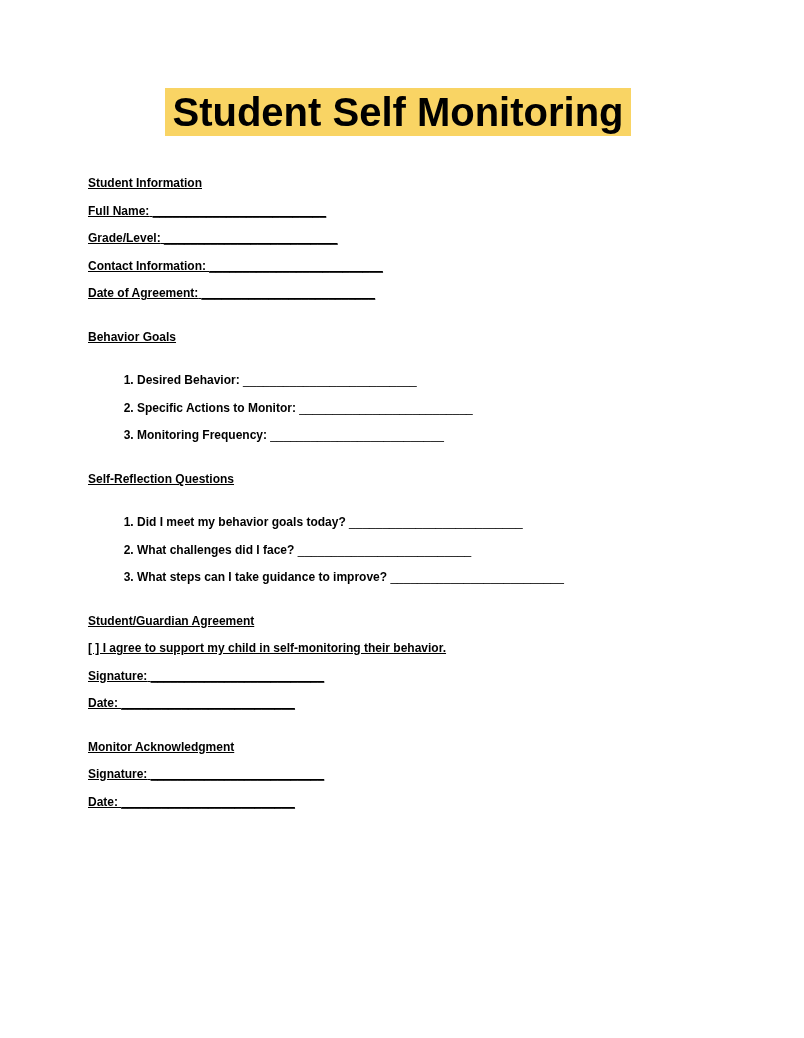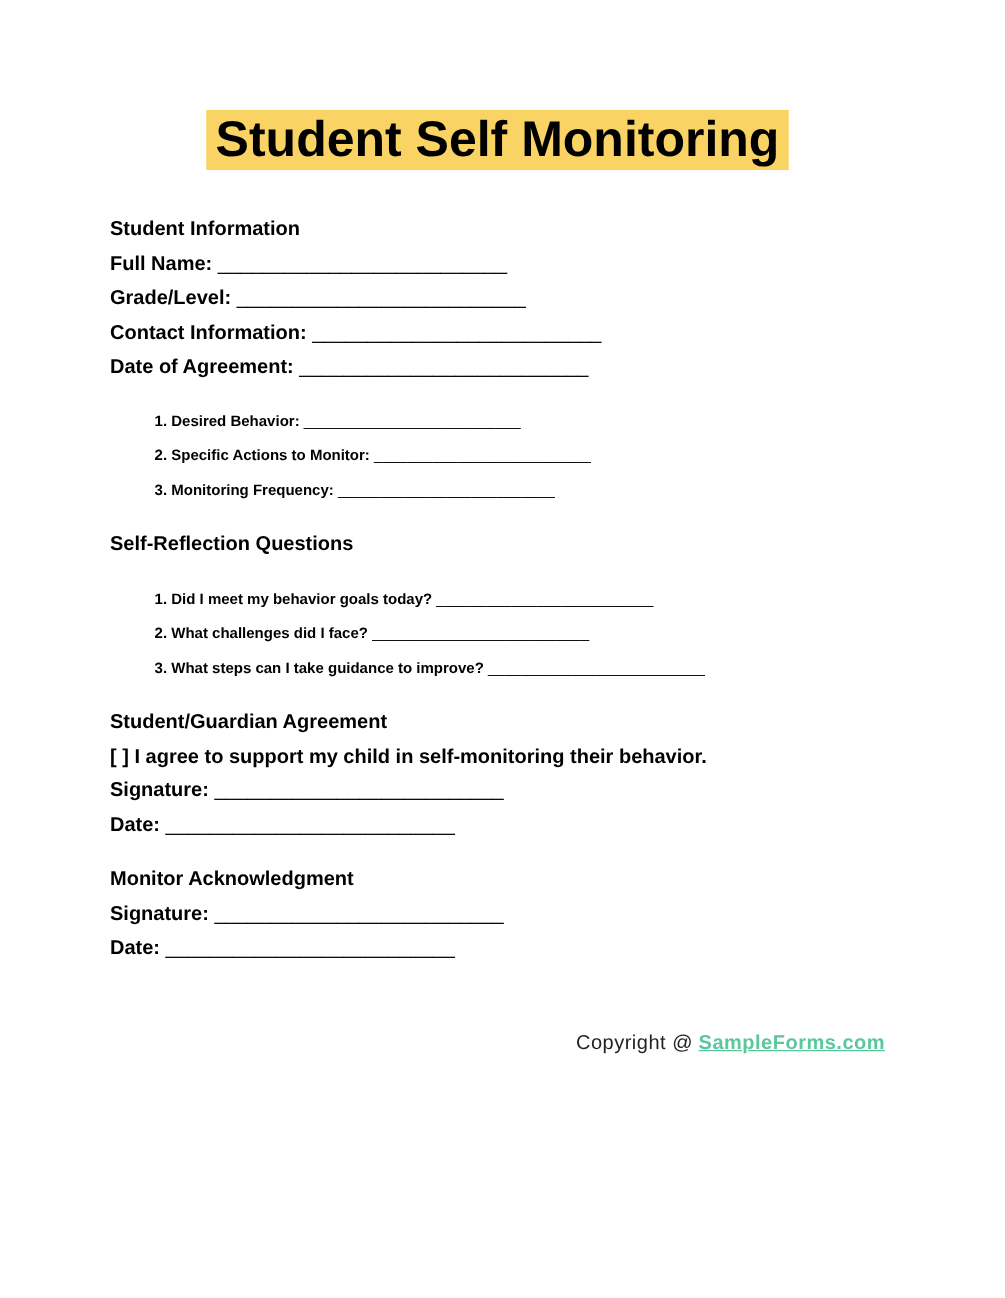--- a/index.html
+++ b/index.html
@@ -29,23 +29,24 @@
     font-size: 40px;
     font-weight: bold;
     line-height: 48px;
     padding: 0 7px;
     white-space: nowrap;
   }
   .sec { margin-top: 16px; }
   .sec.first { margin-top: 34px; }
   .sec p {
     margin: 0;
-    font-size: 16px;
+    font-size: 12px;
     line-height: 27.5px;
     font-weight: bold;
+    text-decoration: underline;
   }
   .line { font-weight: normal; }
   ol.goals {
     margin: 16px 0 0 0;
     padding-left: 49px;
   }
   ol.goals li {
     font-size: 12px;
     line-height: 27.5px;
     font-weight: bold;
@@ -82,20 +83,21 @@
 
   <section class="sec first">
     <p>Student Information</p>
     <p><span>Full Name:</span> <span class="line">__________________________</span></p>
     <p><span>Grade/Level:</span> <span class="line">__________________________</span></p>
     <p><span>Contact Information:</span> <span class="line">__________________________</span></p>
     <p><span>Date of Agreement:</span> <span class="line">__________________________</span></p>
   </section>
 
   <section class="sec">
+    <p>Behavior Goals</p>
     <ol class="goals">
       <li><span>Desired Behavior:</span> <span class="line">__________________________</span></li>
       <li><span>Specific Actions to Monitor:</span> <span class="line">__________________________</span></li>
       <li><span>Monitoring Frequency:</span> <span class="line">__________________________</span></li>
     </ol>
   </section>
 
   <section class="sec">
     <p>Self-Reflection Questions</p>
     <ol class="goals">
@@ -111,18 +113,14 @@
     <p><span>Signature:</span> <span class="line">__________________________</span></p>
     <p><span>Date:</span> <span class="line">__________________________</span></p>
   </section>
 
   <section class="sec">
     <p>Monitor Acknowledgment</p>
     <p><span>Signature:</span> <span class="line">__________________________</span></p>
     <p><span>Date:</span> <span class="line">__________________________</span></p>
   </section>
 
-  <div class="footer">
-    <span class="copyright">Copyright @</span>
-    <a href="#" class="site-link">SampleForms.com</a>
-  </div>
 
 </div>
 
 </body></html>

